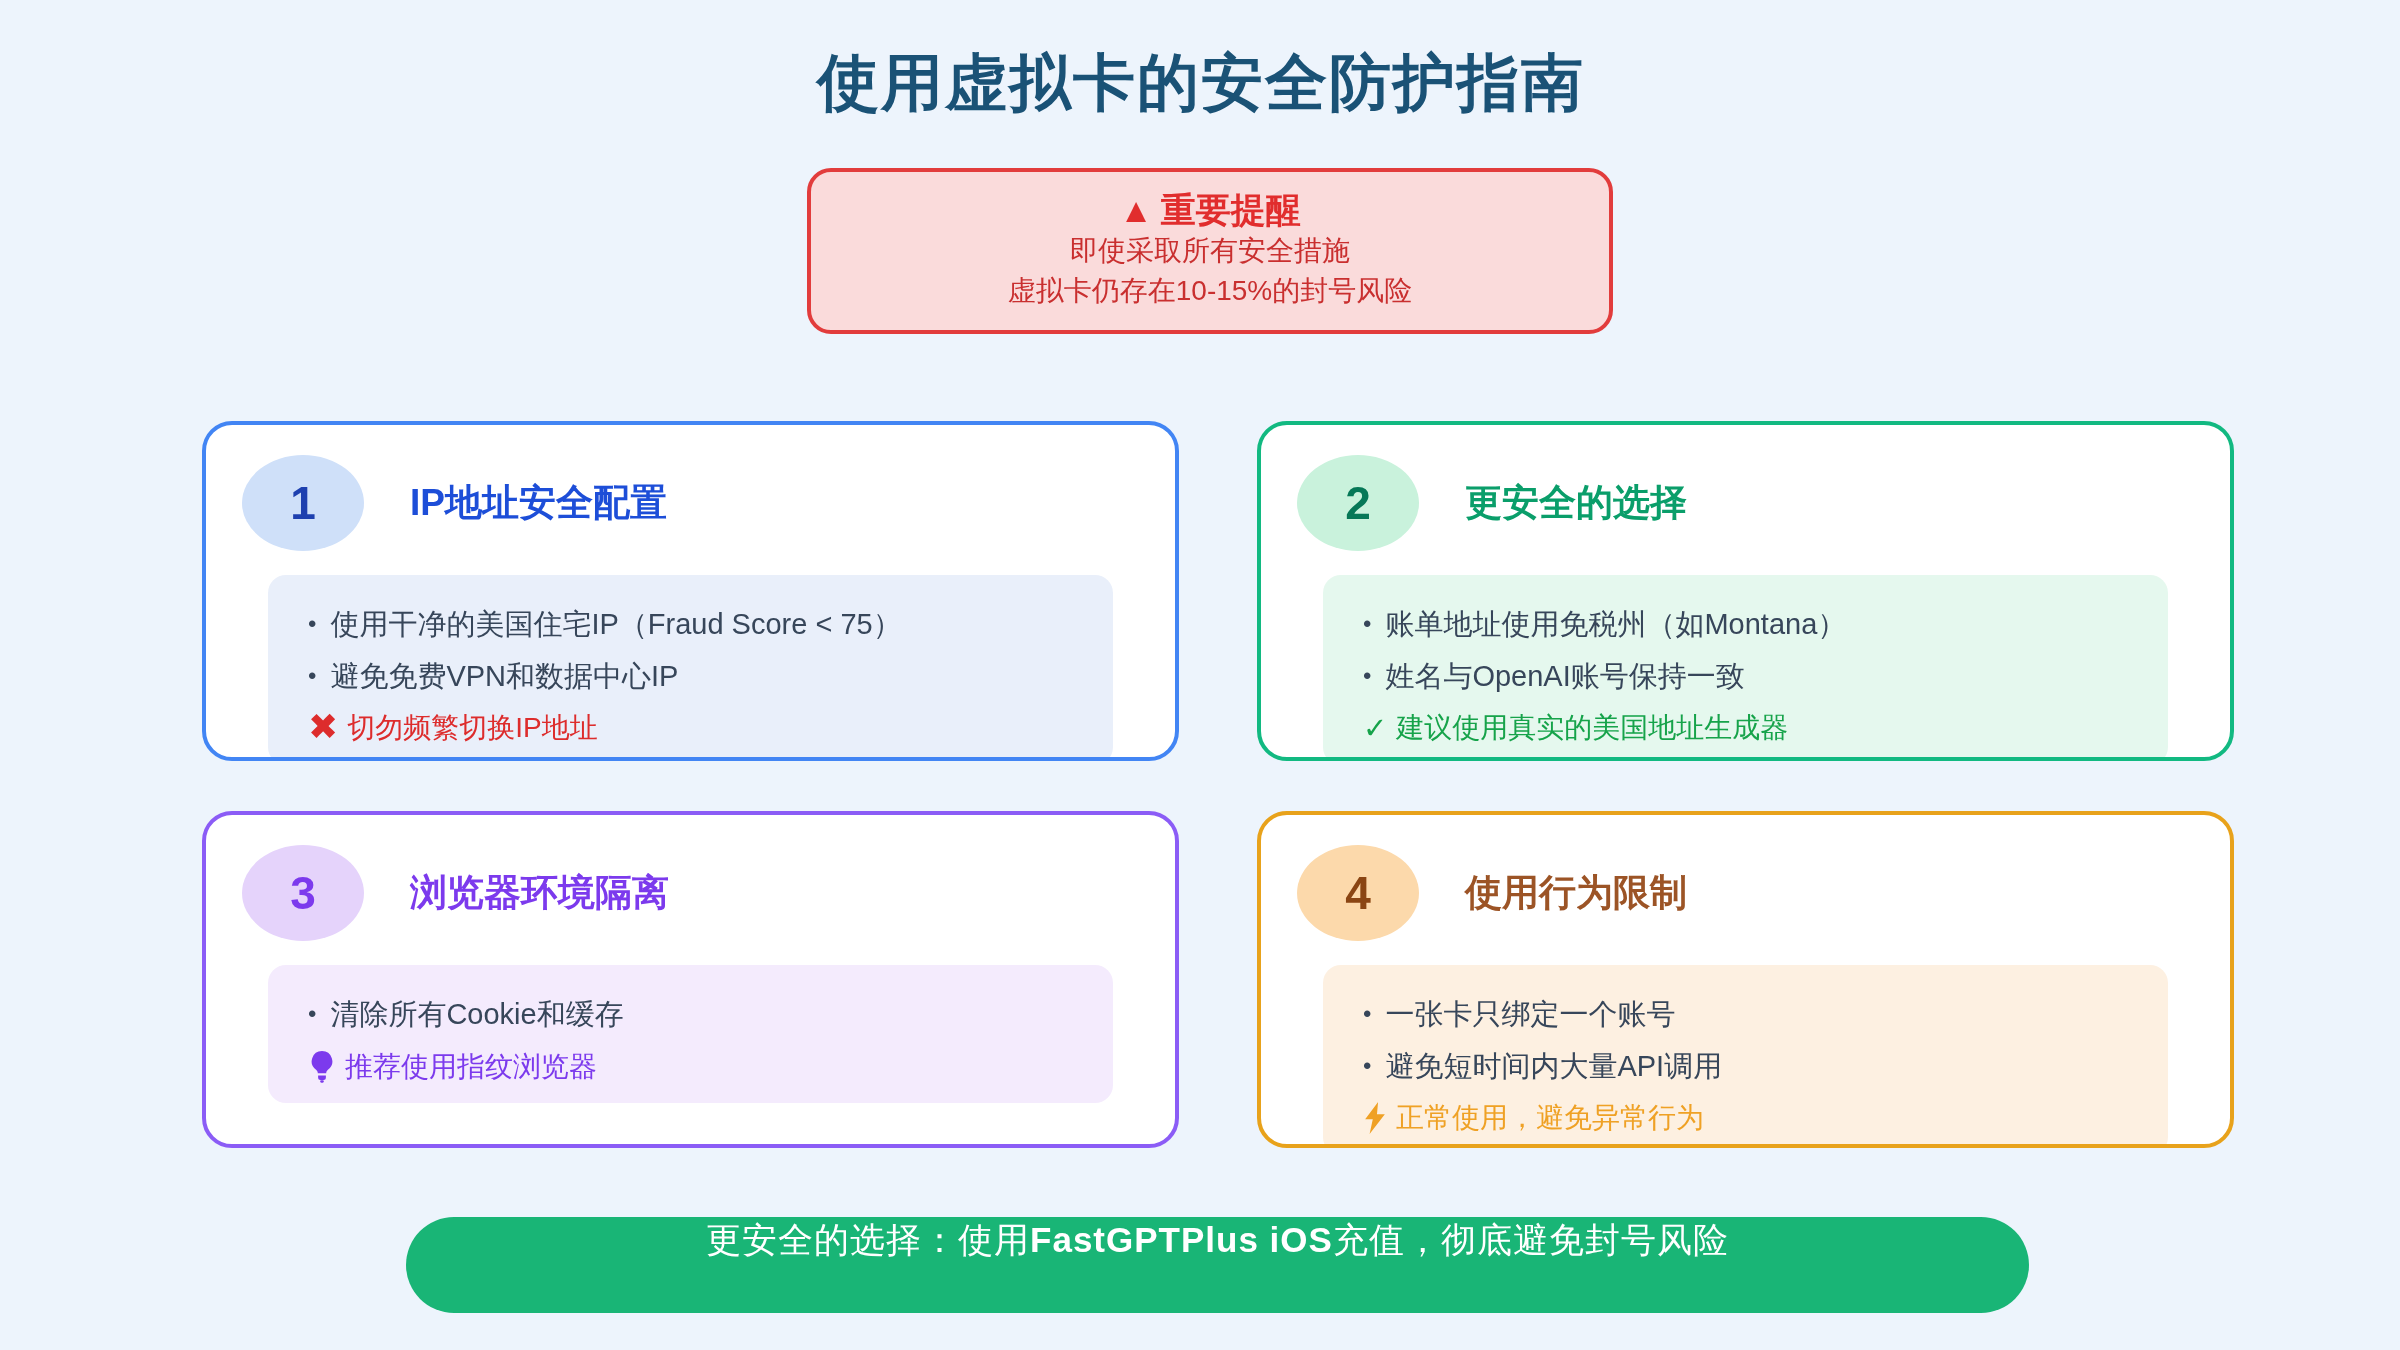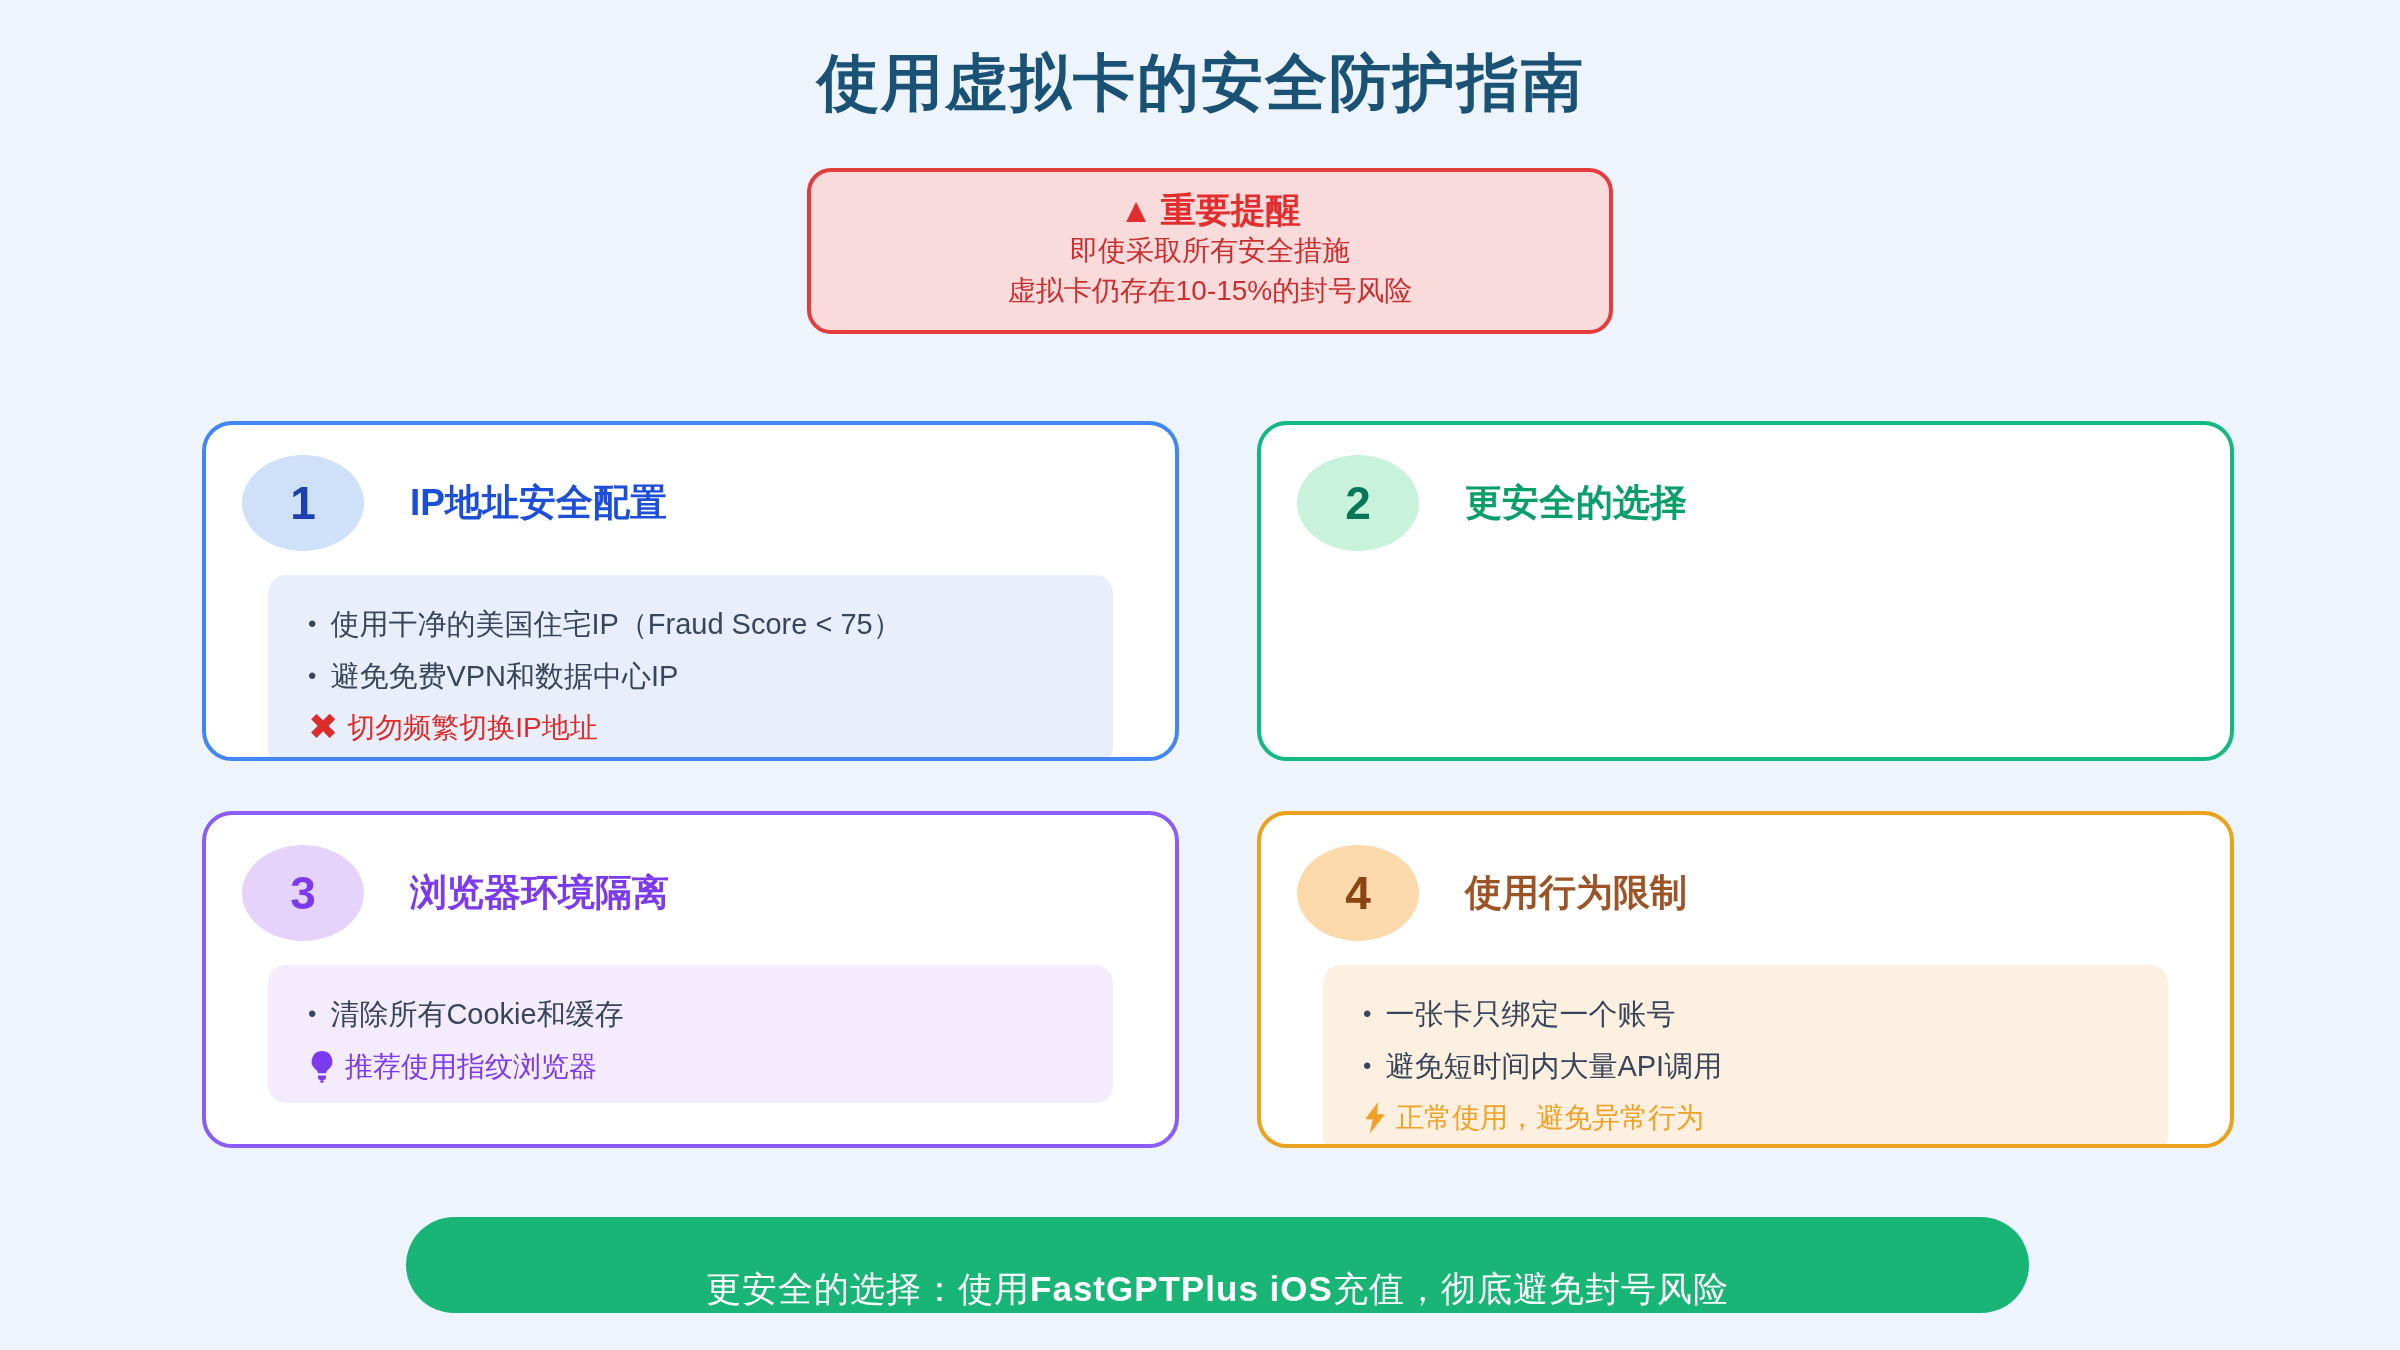--- a/index.html
+++ b/index.html
@@ -63,21 +63,21 @@
   }
   .tip-glyph{line-height:1;}
   .tip-glyph.cross{font-size:36px;font-weight:700;position:relative;top:-1px;}
   .tip-glyph.check{font-size:29px;font-weight:400;}
   .tip-svg{display:block;}
   
   .footer-pill{
     position:absolute;left:406px;top:1217px;width:1623px;height:96px;
     box-sizing:border-box;border-radius:48px;
     background:var(--background,#19b576);color:var(--text,#fff);
-    display:flex;align-items:flex-end;justify-content:center;
+    display:flex;align-items:flex-start;justify-content:center;
     font-size:35px;font-weight:500;letter-spacing:1px;
   }
   .footer-pill .brand{font-weight:700;}
 </style>
 </head>
 <body style="--background: #edf4fc; --title-color: #1a5276;">
 
 <h1 class="page-title">使用虚拟卡的安全防护指南</h1>
 
 <div class="warning" style="--background: #fadbdb; --border: #e23c3c; --heading: #e12d2d; --body: #c92f2f;">
@@ -105,20 +105,28 @@
         <span class="tip-glyph cross">✖</span>
         <span>切勿频繁切换IP地址</span>
       </div>
     </div>
   </div>
 
   <div class="card" style="--border: #12b981; --badge-bg: #c9f2dc; --badge-text: #067857; --title: #0a9e6a; --panel-bg: #e5f8ee; --tip: #16a34a;">
     <div class="card-header">
       <div class="badge">2</div>
       <div class="card-title">更安全的选择</div>
+    </div>
+    <div class="panel">
+      <div class="bullet">账单地址使用免税州（如Montana）</div>
+      <div class="bullet">姓名与OpenAI账号保持一致</div>
+      <div class="tip">
+        <span class="tip-glyph check">✓</span>
+        <span>建议使用真实的美国地址生成器</span>
+      </div>
     </div>
   </div>
 
   <div class="card" style="--border: #8b5cf6; --badge-bg: #e5d3fb; --badge-text: #7c3aed; --title: #7c3aed; --panel-bg: #f4ebfd; --tip: #7c3aed;">
     <div class="card-header">
       <div class="badge">3</div>
       <div class="card-title">浏览器环境隔离</div>
     </div>
     <div class="panel">
       <div class="bullet">清除所有Cookie和缓存</div>

